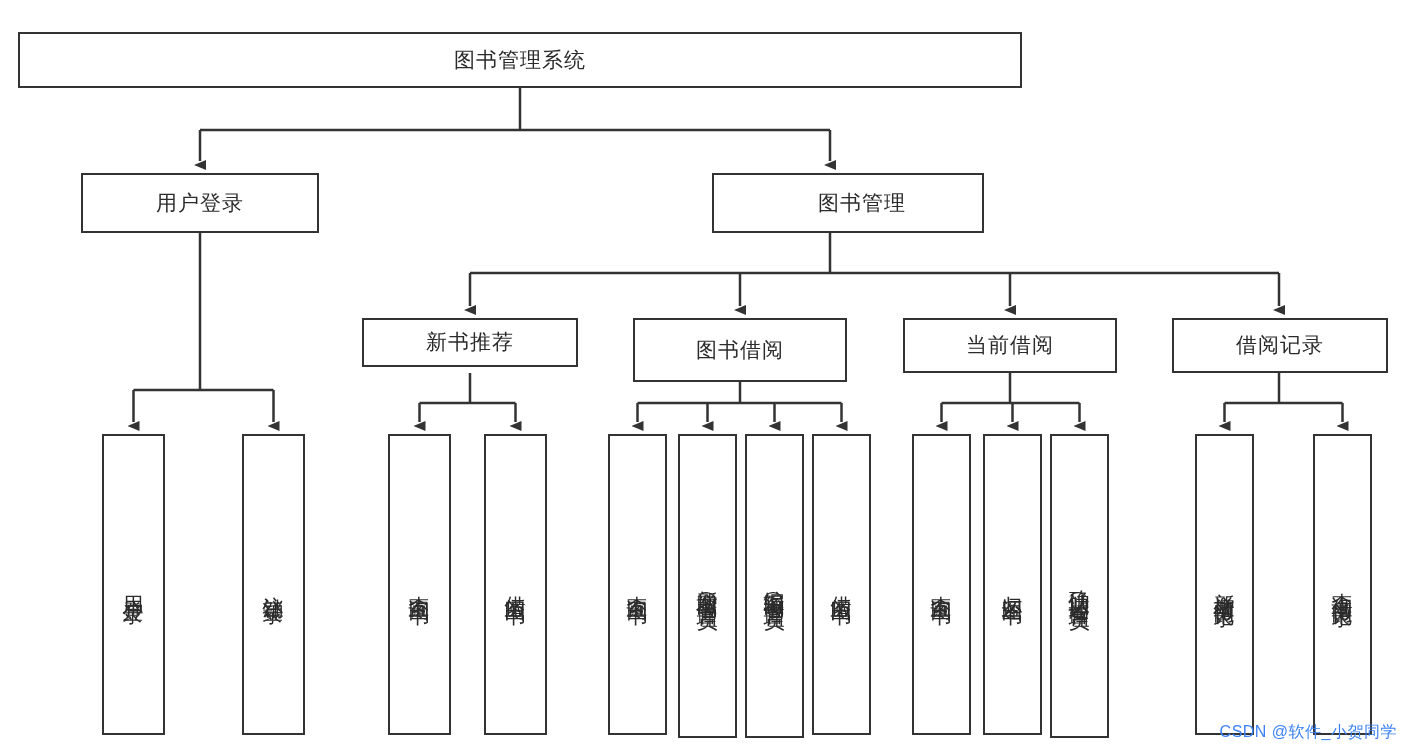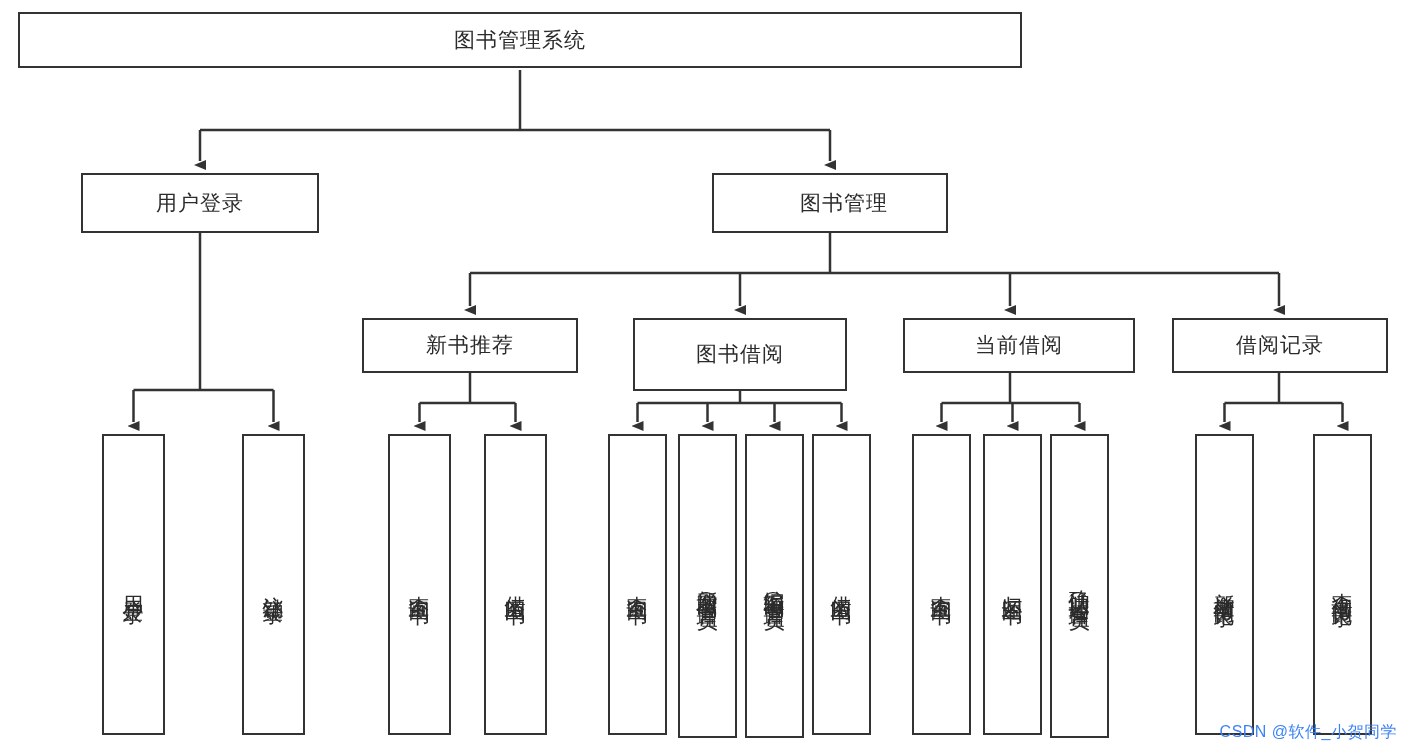--- a/index.html
+++ b/index.html
@@ -106,36 +106,36 @@
         <path d="M 1012.5 403 L 1012.5 422" fill="none" stroke="#333333" stroke-width="2.5" marker-end="url(#arrowhead)"></path>
         <path d="M 1079.5 403 L 1079.5 422" fill="none" stroke="#333333" stroke-width="2.5" marker-end="url(#arrowhead)"></path>
         <path d="M 1279 373 L 1279 403" fill="none" stroke="#333333" stroke-width="2.5"></path>
         <path d="M 1224.5 403 L 1342.5 403" fill="none" stroke="#333333" stroke-width="2.5"></path>
         <path d="M 1224.5 403 L 1224.5 422" fill="none" stroke="#333333" stroke-width="2.5" marker-end="url(#arrowhead)"></path>
         <path d="M 1342.5 403 L 1342.5 422" fill="none" stroke="#333333" stroke-width="2.5" marker-end="url(#arrowhead)"></path>
       </g>
   </svg>
 
   <div id="nodes-layer">
-      <div class="node-box" style="left: 18px; top: 12px; width: 1004px; height: 56px; text-align: right;">
+      <div class="node-box" style="left: 18px; top: 32px; width: 1004px; height: 56px; text-align: right;">
         <span class="node-label">图书管理系统</span>
       </div>
       <div class="node-box" style="left: 81px; top: 173px; width: 238px; height: 60px;">
         <span class="node-label">用户登录</span>
       </div>
-      <div class="node-box" style="left: 712px; top: 173px; width: 236px; height: 60px; padding-left: 28px;">
+      <div class="node-box" style="left: 712px; top: 173px; width: 272px; height: 60px; padding-left: 28px;">
         <span class="node-label">图书管理</span>
       </div>
-      <div class="node-box" style="left: 362px; top: 318px; width: 216px; height: 55px;">
+      <div class="node-box" style="left: 362px; top: 318px; width: 216px; height: 49px;">
         <span class="node-label">新书推荐</span>
       </div>
-      <div class="node-box" style="left: 633px; top: 318px; width: 214px; height: 73px;">
+      <div class="node-box" style="left: 633px; top: 318px; width: 214px; height: 64px;">
         <span class="node-label">图书借阅</span>
       </div>
-      <div class="node-box" style="left: 903px; top: 318px; width: 232px; height: 55px;">
+      <div class="node-box" style="left: 903px; top: 318px; width: 214px; height: 55px;">
         <span class="node-label">当前借阅</span>
       </div>
       <div class="node-box" style="left: 1172px; top: 318px; width: 216px; height: 55px;">
         <span class="node-label">借阅记录</span>
       </div>
       <div class="node-box leaf-box" style="left: 102px; top: 434px; width: 63px; height: 301px;">
         <span class="node-label">用户登录</span>
       </div>
       <div class="node-box leaf-box" style="left: 242px; top: 434px; width: 63px; height: 301px;">
         <span class="node-label">注销登录</span>

